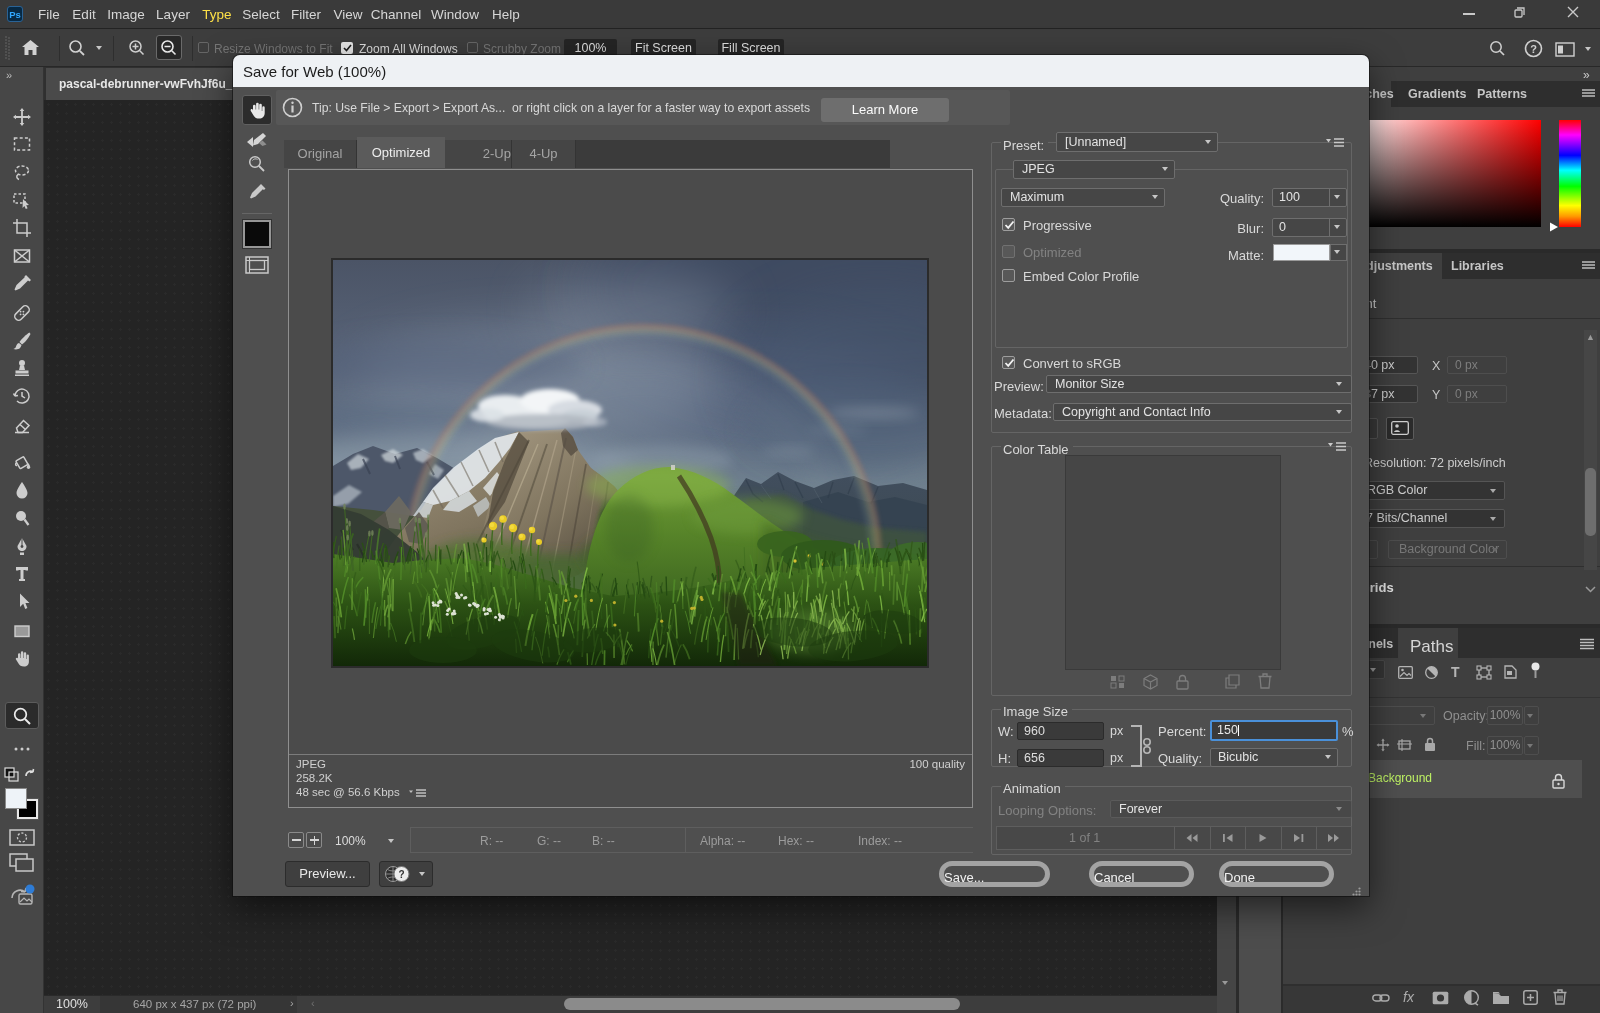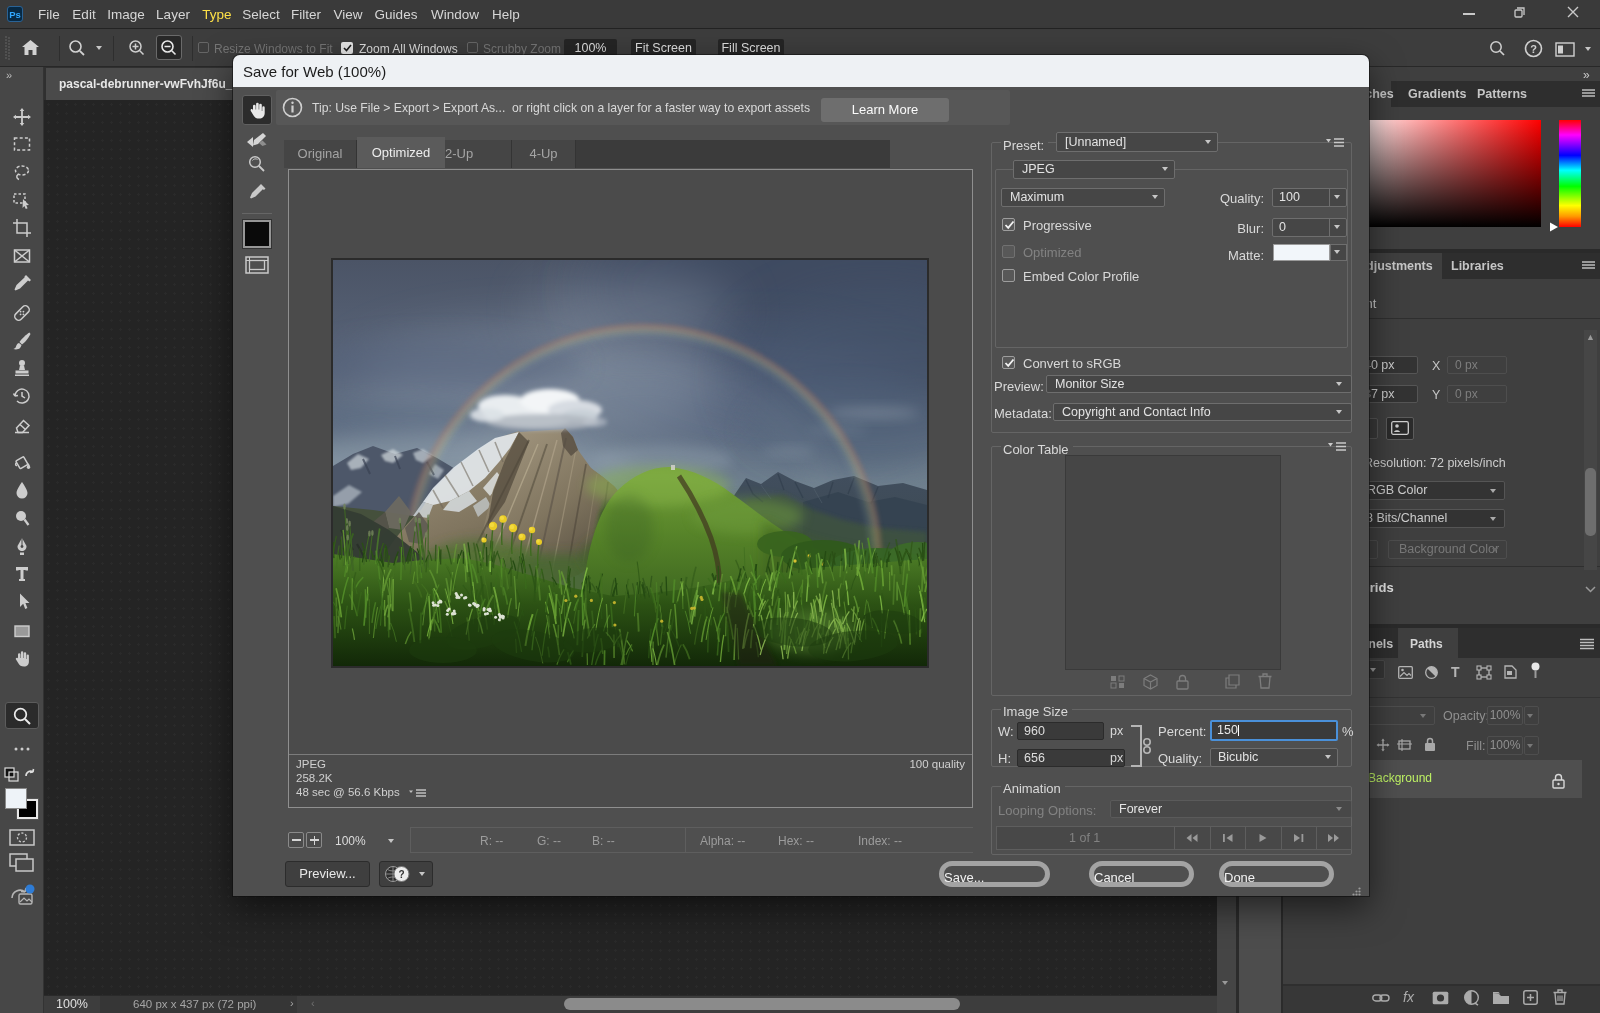--- a/index.html
+++ b/index.html
@@ -21,21 +21,21 @@
 <div class="a" style="left:0;top:0;width:1600px;height:29px;background:#3a3a3a;border-bottom:1px solid #232323"></div>
 <div class="a" style="left:7px;top:6px;width:16px;height:16px;background:#072944;border:1px solid #2a6396;border-radius:3px;color:#31a8ff;font-size:9.5px;font-weight:bold;text-align:center;line-height:15px">Ps</div>
 <div class="tx" style="left:49px;top:7px;transform:translateX(-50%);color:#d6d6d6;font-size:13.5px">File</div>
 <div class="tx" style="left:84px;top:7px;transform:translateX(-50%);color:#d6d6d6;font-size:13.5px">Edit</div>
 <div class="tx" style="left:126px;top:7px;transform:translateX(-50%);color:#d6d6d6;font-size:13.5px">Image</div>
 <div class="tx" style="left:173px;top:7px;transform:translateX(-50%);color:#d6d6d6;font-size:13.5px">Layer</div>
 <div class="tx" style="left:217px;top:7px;transform:translateX(-50%);color:#fde047;font-size:13.5px">Type</div>
 <div class="tx" style="left:261px;top:7px;transform:translateX(-50%);color:#d6d6d6;font-size:13.5px">Select</div>
 <div class="tx" style="left:306px;top:7px;transform:translateX(-50%);color:#d6d6d6;font-size:13.5px">Filter</div>
 <div class="tx" style="left:348px;top:7px;transform:translateX(-50%);color:#d6d6d6;font-size:13.5px">View</div>
-<div class="tx" style="left:396px;top:7px;transform:translateX(-50%);color:#d6d6d6;font-size:13.5px">Guides</div>
+<div class="tx" style="left:396px;top:7px;transform:translateX(-50%);color:#d6d6d6;font-size:13.5px">Channel</div>
 <div class="tx" style="left:455px;top:7px;transform:translateX(-50%);color:#d6d6d6;font-size:13.5px">Window</div>
 <div class="tx" style="left:506px;top:7px;transform:translateX(-50%);color:#d6d6d6;font-size:13.5px">Help</div>
 <div class="a" style="left:1463px;top:13px;width:12px;height:2px;background:#c9c9c9"></div>
 <svg style="left:1513px;top:5px" width="14" height="14" viewBox="0 0 14 14">
     <path d="M4 3 h7 v7" fill="none" stroke="#c9c9c9" stroke-width="1.3"></path>
     <rect x="2" y="5" width="7" height="7" rx="1" fill="#3a3a3a" stroke="#c9c9c9" stroke-width="1.3"></rect>
   </svg>
 <svg style="left:1567px;top:6px" width="12" height="12" viewBox="0 0 12 12">
     <path d="M1 1 L11 11 M11 1 L1 11" stroke="#c9c9c9" stroke-width="1.4"></path>
   </svg>
@@ -271,38 +271,38 @@
 <div class="a" style="left:1358px;top:418px;width:20px;height:21px;background:#3a3a3a;border:1px solid #565656;border-radius:2px"></div>
 <div class="a" style="left:1386px;top:417px;width:28px;height:23px;background:#2b2b2b;border:1px solid #5c5c5c;border-radius:2px"></div>
 <svg style="left:1391px;top:421px" width="18" height="14" viewBox="0 0 18 14">
     <rect x="0.7" y="0.7" width="16.6" height="12.6" rx="1.5" fill="none" stroke="#d0d0d0" stroke-width="1.3"></rect>
     <circle cx="6" cy="5" r="1.8" fill="#d0d0d0"></circle>
     <path d="M3 11 C3.5 8.5 8.5 8.5 9 11 Z" fill="#d0d0d0"></path>
   </svg>
 <div class="tx" style="left:1364px;top:456px;color:#cdcdcd;font-size:12.5px">Resolution: 72 pixels/inch</div>
 <div class="pf" style="left:1344px;top:481px;width:161px;height:19px;line-height:17px;color:#cdcdcd;font-size:12.5px"><span style="padding-left:22px">RGB Color</span></div>
 <div class="cr" style="left:1490px;top:489px;border-top-color:#aaa"></div>
-<div class="pf" style="left:1344px;top:509px;width:161px;height:19px;line-height:17px;color:#cdcdcd;font-size:12.5px"><span style="padding-left:21px">8 Bits/Channel</span></div>
+<div class="pf" style="left:1344px;top:509px;width:161px;height:19px;line-height:17px;color:#cdcdcd;font-size:12.5px"><span style="padding-left:21px">7 Bits/Channel</span></div>
 <div class="cr" style="left:1490px;top:517px;border-top-color:#aaa"></div>
 <div class="a" style="left:1340px;top:540px;width:38px;height:19px;border:1px solid #4e4e4e;border-radius:2px"></div>
 <div class="a" style="left:1388px;top:540px;width:119px;height:19px;border:1px solid #4e4e4e;border-radius:2px;color:#787878;font-size:12.5px;line-height:17px"><span style="padding-left:10px">Background Color</span></div>
 <div class="cr" style="left:1492px;top:548px;border-top-color:#686868"></div>
 <div class="a" style="left:1283px;top:566px;width:317px;height:1px;background:#2f2f2f"></div>
 <div class="a" style="left:1584px;top:330px;width:13px;height:240px;background:#464646"></div>
 <div class="a" style="left:1585px;top:468px;width:11px;height:68px;background:#6e6e6e;border-radius:5px"></div>
 <div class="tx" style="left:1586px;top:332px;color:#9a9a9a;font-size:9px">▲</div>
 <div class="tx" style="left:1299px;top:580px;color:#e2e2e2;font-size:13px;font-weight:bold">Guides &amp; Grids</div>
 <svg style="left:1585px;top:586px" width="11" height="7" viewBox="0 0 11 7">
     <path d="M1 1 L5.5 5.5 L10 1" fill="none" stroke="#9a9a9a" stroke-width="1.5"></path>
   </svg>
 <div class="a" style="left:1283px;top:624px;width:317px;height:4px;background:#2a2a2a"></div>
 <div class="a" style="left:1283px;top:628px;width:317px;height:30px;background:#2e2e2e"></div>
 <div class="a" style="left:1398px;top:628px;width:60px;height:30px;background:#3f3f3f"></div>
 <div class="tx" style="left:1337px;top:637px;color:#c6c6c6;font-size:12.5px;font-weight:bold">Channels</div>
-<div class="tx" style="left:1410px;top:637px;color:#d5d5d5;font-size:12px;font-weight:bold">Paths</div>
+<div class="tx" style="left:1410px;top:637px;color:#d5d5d5;font-size:17px;font-weight:normal">Paths</div>
 <svg style="left:1580px;top:638px" width="14" height="11" viewBox="0 0 14 11">
     <path d="M0 1.5 H14 M0 4.5 H14 M0 7.5 H14 M0 10.5 H14" stroke="#bdbdbd" stroke-width="1.5"></path>
   </svg>
 <div class="a" style="left:1340px;top:660px;width:45px;height:19px;background:#353535;border:1px solid #4a4a4a;border-radius:2px"></div>
 <div class="cr" style="left:1370px;top:668px;border-top-color:#999"></div>
 <svg style="left:1398px;top:666px" width="15" height="13" viewBox="0 0 15 13">
     <rect x="0.7" y="0.7" width="13.6" height="11.6" rx="1" fill="none" stroke="#b5b5b5" stroke-width="1.3"></rect>
     <circle cx="4.5" cy="4" r="1.3" fill="#b5b5b5"></circle>
     <path d="M2 10.5 L6 6.5 L9 9.5 L11 7.5 L13 9.5" fill="none" stroke="#b5b5b5" stroke-width="1.2"></path>
   </svg>
@@ -415,21 +415,21 @@
 <svg style="left:49px;top:42px" width="21" height="21" viewBox="0 0 21 21">
       <circle cx="10.5" cy="10.5" r="9" fill="none" stroke="#cfcfcf" stroke-width="1.6"></circle>
       <circle cx="10.5" cy="5.8" r="1.2" fill="#cfcfcf"></circle>
       <rect x="9.4" y="8.5" width="2.2" height="7" fill="#cfcfcf"></rect>
     </svg>
 <div class="tx" style="left:79px;top:46px;color:#d8d8d8;font-size:12.2px">Tip: Use File &gt; Export &gt; Export As...&nbsp;&nbsp;or right click on a layer for a faster way to export assets</div>
 <div class="a" style="left:588px;top:43px;width:128px;height:24px;background:#6e6e6e;border-radius:3px;color:#fbfbfb;font-size:13px;text-align:center;line-height:24px">Learn More</div>
 <div class="a" style="left:51px;top:85px;width:606px;height:28px;background:#3b3b3b"></div>
 <div class="a" style="left:51px;top:85px;width:73px;height:28px;background:#454545;border-right:1px solid #343434;color:#a4a4a4;font-size:13px;text-align:center;line-height:28px">Original</div>
 <div class="a" style="left:124px;top:82px;width:88px;height:31px;background:#5b5b5b;color:#ededed;font-size:13px;text-align:center;line-height:31px">Optimized</div>
-<div class="a" style="left:212px;top:85px;width:67px;height:28px;background:#454545;border-right:1px solid #343434;color:#a4a4a4;font-size:13px;text-align:left;line-height:28px">2-Up</div>
+<div class="a" style="left:212px;top:85px;width:67px;height:28px;background:#454545;border-right:1px solid #343434;color:#a4a4a4;font-size:13px;text-align:right;line-height:28px">2-Up</div>
 <div class="a" style="left:279px;top:85px;width:64px;height:28px;background:#454545;border-right:1px solid #343434;color:#a4a4a4;font-size:13px;text-align:center;line-height:28px">4-Up</div>
 <div class="a" style="left:55px;top:114px;width:685px;height:639px;background:#4b4b4b;border:1px solid #8f8f8f"></div>
 <div class="a" style="left:56px;top:699px;width:683px;height:1px;background:#7c7c7c"></div>
 <div class="tx" style="left:63px;top:703px;color:#d0d0d0;font-size:11.5px">JPEG</div>
 <div class="tx" style="left:63px;top:717px;color:#d0d0d0;font-size:11.5px">258.2K</div>
 <div class="tx" style="left:63px;top:731px;color:#d0d0d0;font-size:11.5px">48 sec @ 56.6 Kbps</div>
 <svg style="left:176px;top:734px" width="17" height="9" viewBox="0 0 17 9">
       <path d="M0 1.5 L4 1.5 L2 4 Z" fill="#c0c0c0"></path>
       <path d="M7 1 H17 M7 4 H17 M7 7 H17" stroke="#c0c0c0" stroke-width="1.3"></path>
     </svg>
@@ -1471,21 +1471,21 @@
 <svg style="left:1025px;top:618px" width="14" height="16" viewBox="0 0 14 16">
       <path d="M2 4 L3 15 H11 L12 4" fill="none" stroke="#7d7d7d" stroke-width="1.3"></path>
       <path d="M0.5 3.5 H13.5 M5 3 V1 h4 v2" fill="none" stroke="#7d7d7d" stroke-width="1.3"></path>
     </svg>
 <div class="grp" style="left:758px;top:654px;width:361px;height:58px"></div>
 <div class="tx" style="left:768px;top:647px;background:#4f4f4f;padding:0 4px 0 2px"><span class="lb" style="font-size:13px">Image Size</span></div>
 <div class="tx lb" style="left:765px;top:669px;font-size:13px">W:</div>
 <div class="a" style="left:784px;top:667px;width:87px;height:18px;background:#3a3a3a;border:1px solid #2b2b2b;border-radius:2px;color:#dedede;font-size:12.5px;line-height:16px"><span style="padding-left:6px">960</span></div>
 <div class="tx lb" style="left:877px;top:669px;font-size:12.5px">px</div>
 <div class="tx lb" style="left:765px;top:696px;font-size:13px">H:</div>
-<div class="a" style="left:784px;top:694px;width:108px;height:18px;background:#3a3a3a;border:1px solid #2b2b2b;border-radius:2px;color:#dedede;font-size:12.5px;line-height:16px"><span style="padding-left:6px">656</span></div>
+<div class="a" style="left:784px;top:694px;width:87px;height:18px;background:#3a3a3a;border:1px solid #2b2b2b;border-radius:2px;color:#dedede;font-size:12.5px;line-height:16px"><span style="padding-left:6px">656</span></div>
 <div class="tx lb" style="left:877px;top:696px;font-size:12.5px">px</div>
 <svg style="left:897px;top:669px" width="24" height="44" viewBox="0 0 24 44">
       <path d="M1 2 H11 V42 H1" fill="none" stroke="#b5b5b5" stroke-width="2"></path>
       <circle cx="17" cy="18" r="3.2" fill="none" stroke="#b5b5b5" stroke-width="1.6"></circle>
       <circle cx="17" cy="26" r="3.2" fill="none" stroke="#b5b5b5" stroke-width="1.6"></circle>
     </svg>
 <div class="tx lb" style="left:925px;top:669px;font-size:13px">Percent:</div>
 <div class="a" style="left:977px;top:665px;width:128px;height:21px;background:#3a3a3a;border:2px solid #4a90d9;border-radius:2px;color:#e8e8e8;font-size:12.5px;line-height:17px"><span style="padding-left:5px">150</span><span style="display:inline-block;width:1px;height:11px;background:#fff;vertical-align:-2px"></span></div>
 <div class="tx lb" style="left:1109px;top:669px;font-size:13px">%</div>
 <div class="tx lb" style="left:925px;top:696px;font-size:13px">Quality:</div>

